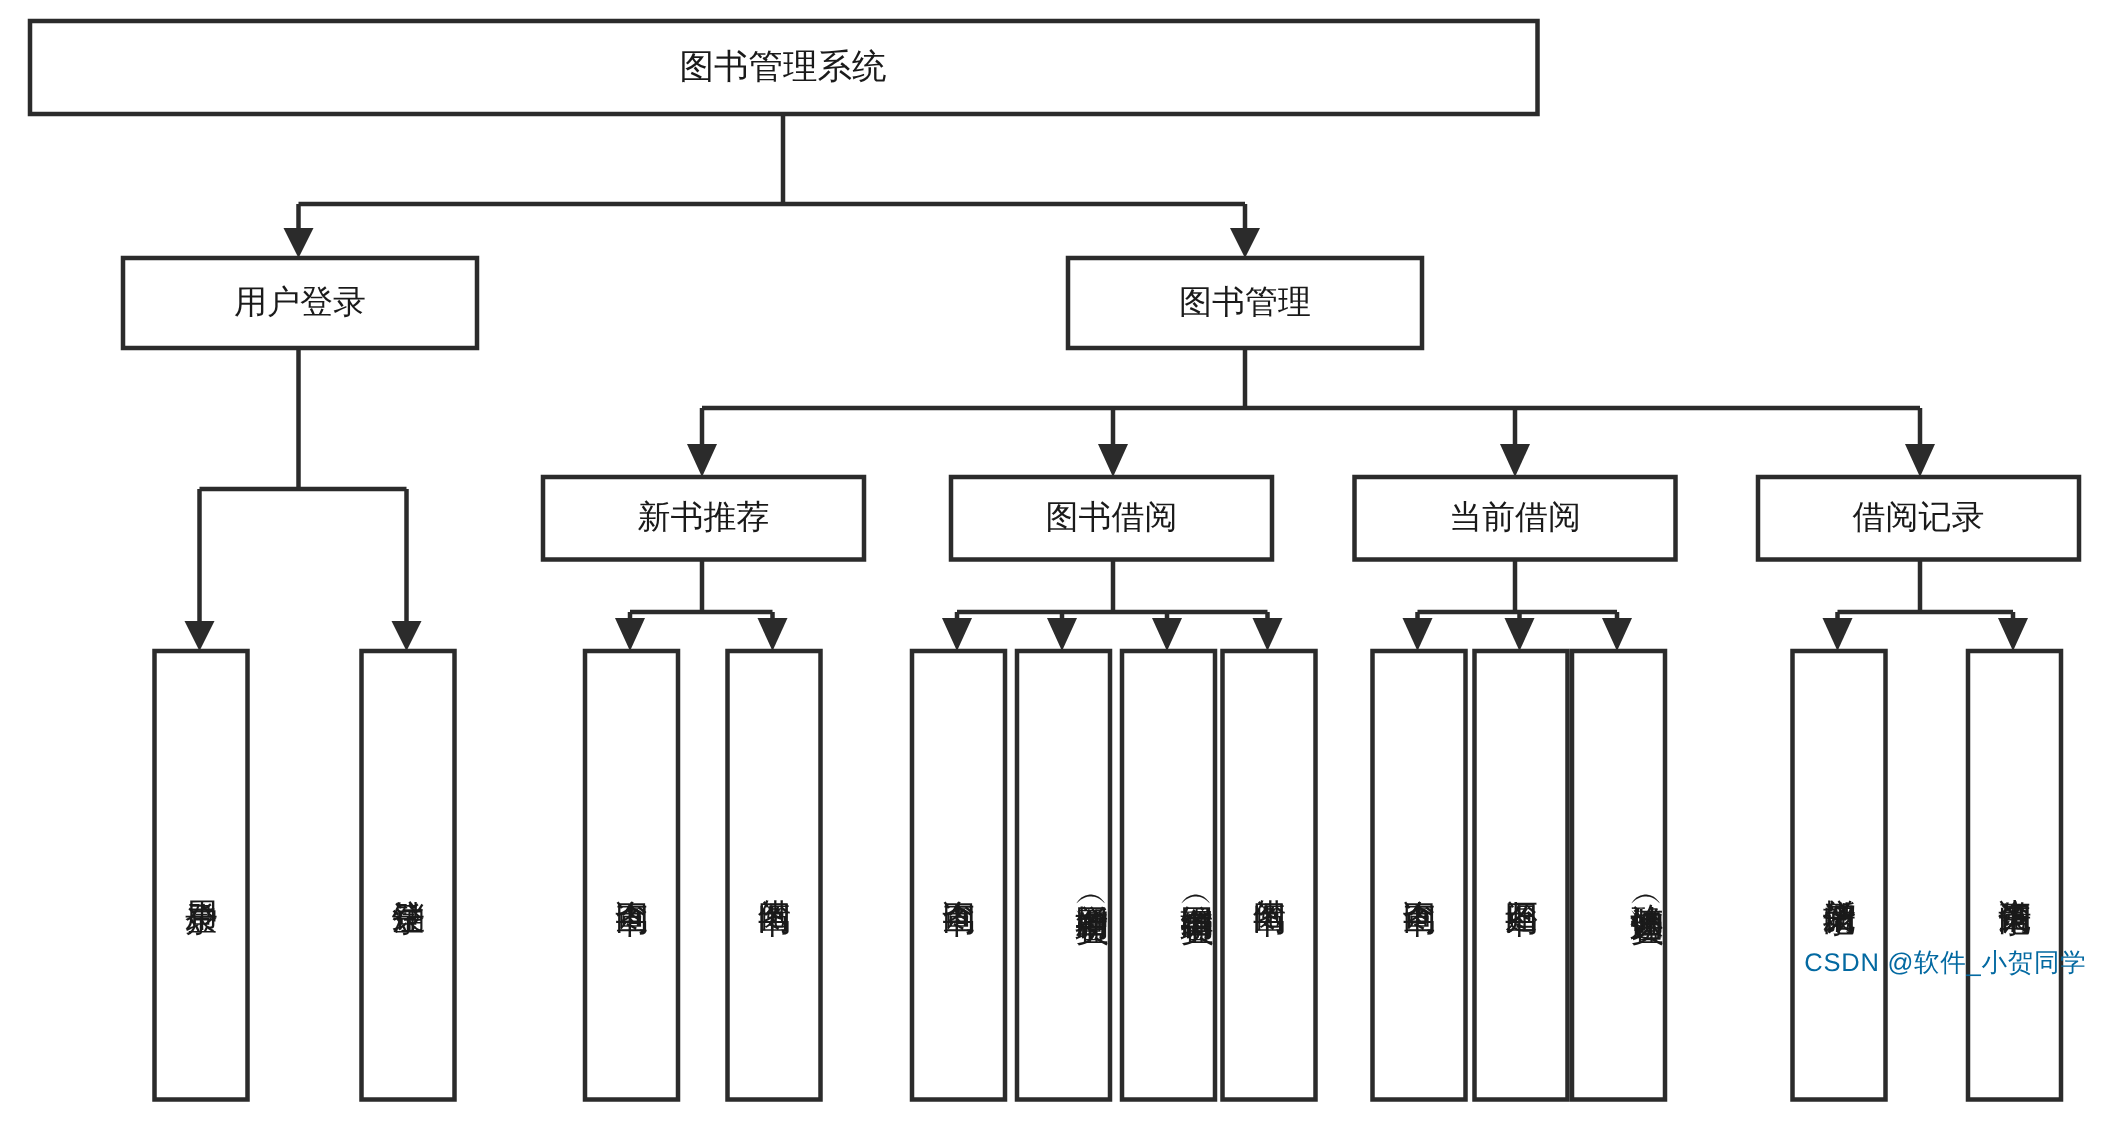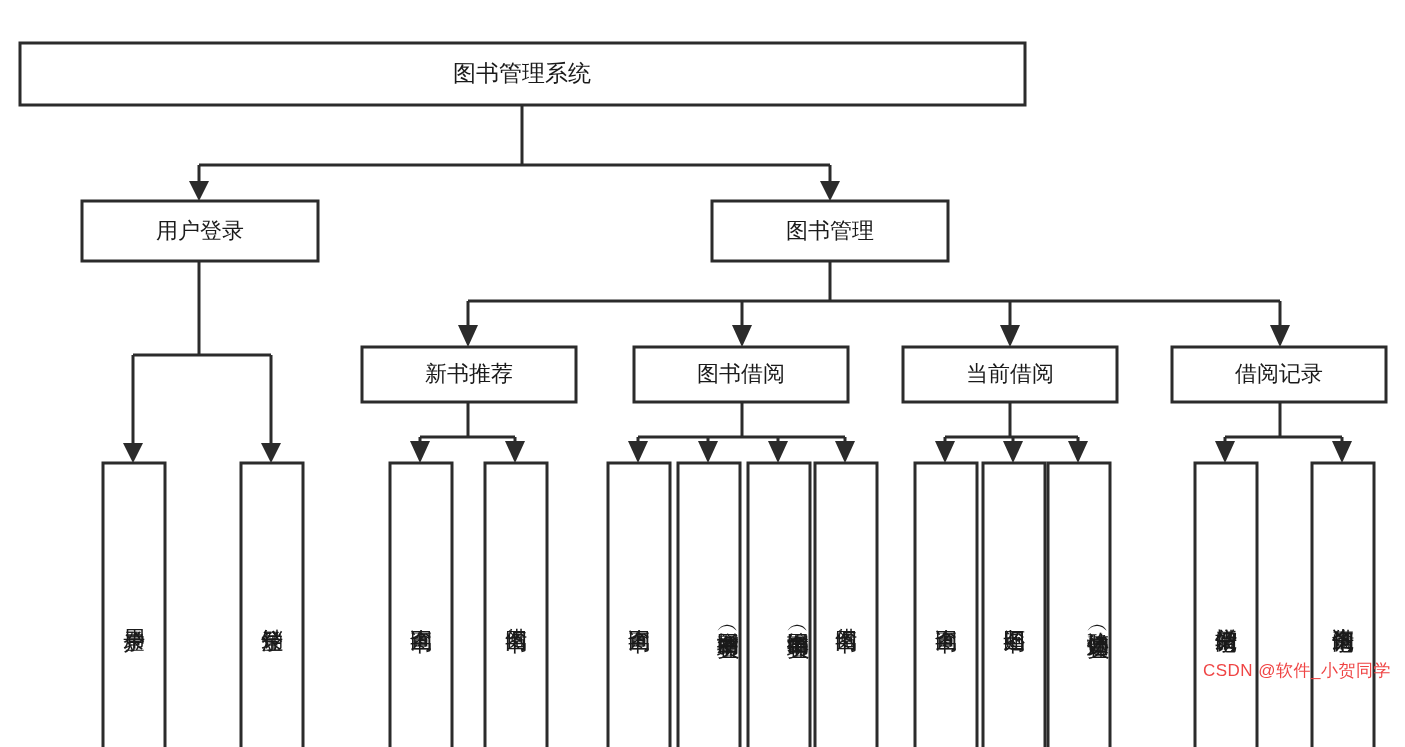--- a/index.html
+++ b/index.html
@@ -11,21 +11,20 @@
     width: 1405px;
     height: 747px;
     font-family: "Liberation Sans", "DejaVu Sans", sans-serif;
     overflow: hidden;
   }
   #diagram-root {
     position: relative;
     width: 1405px;
     height: 659px;
     background: #ffffff;
-    margin-top: 29px;
   }
   svg.diagram {
     position: absolute;
     left: 0;
     top: 0;
     width: 1405px;
     height: 747px;
     display: block;
   }
   .node-rect {
@@ -73,21 +72,21 @@
     justify-content: center;
     white-space: nowrap;
     pointer-events: none;
   }
   .watermark {
     position: absolute;
     right: 14px;
     bottom: 6px;
     font-family: "Liberation Sans", "DejaVu Sans", sans-serif;
     font-size: 17px;
-    color: #ef4444;
+    color: #0369a1;
     letter-spacing: 0.5px;
     user-select: none;
   }
 </style>
 </head>
 <body>
 
 <div id="diagram-root">
 
   <svg class="diagram" viewBox="0 0 1405 747" xmlns="http://www.w3.org/2000/svg">

